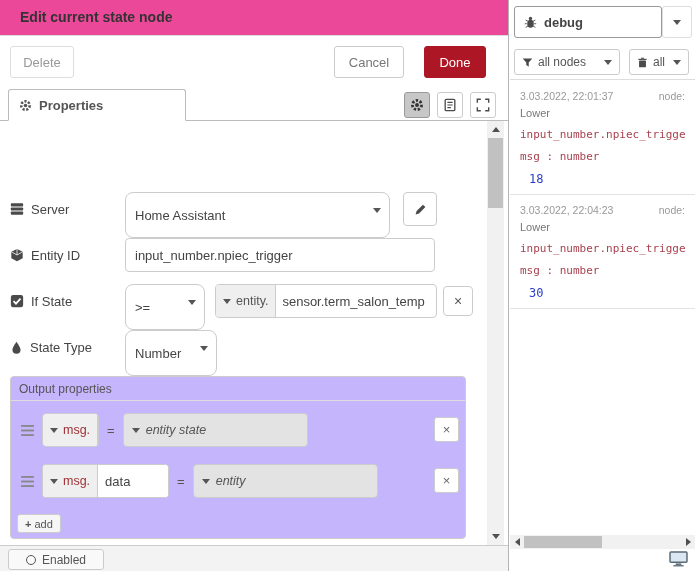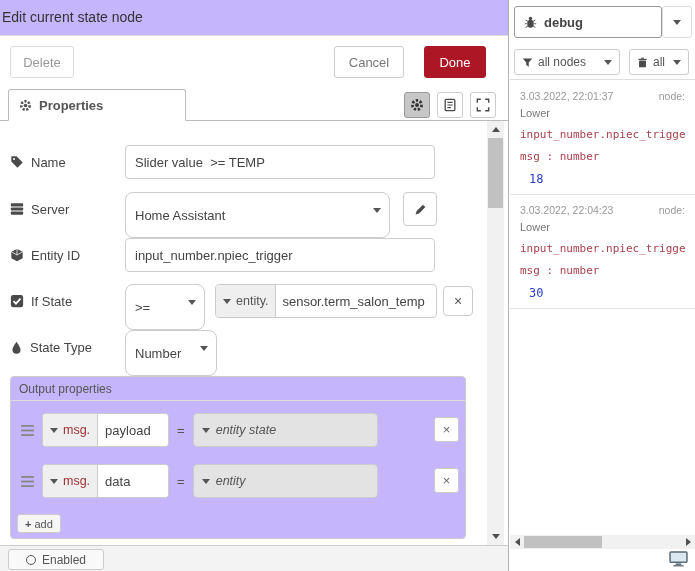--- a/index.html
+++ b/index.html
@@ -1,21 +1,21 @@
 <!DOCTYPE html>
 <html><head>
 <meta charset="utf-8">
 <style>
   * { margin:0; padding:0; box-sizing:border-box; }
   body { font-family:"Liberation Sans", sans-serif; background:#fff; }
   .app { position:relative; width:695px; height:571px; background:#fff; overflow:hidden; color:#333; font-size:13px; }
 
   
   .editor { position:absolute; left:0; top:0; width:509px; height:571px; background:#fff; border-right:1px solid #b3b3b3; }
-  .tray-header { height:36px; background:#c4b5fd; border-bottom:1px solid #ddd; font-size:14px; font-weight:normal; color:#333; line-height:35px; padding-left:2px; }
+  .tray-header { height:36px; background:#ec4899; border-bottom:1px solid #ddd; font-size:14px; font-weight:bold; color:#333; line-height:35px; padding-left:20px; }
   .btn { display:flex; align-items:center; justify-content:center; border:1px solid #ccc; border-radius:3px; background:#fff; color:#666; font-size:13px; height:32px; position:absolute; cursor:pointer; font-family:inherit; }
   .btn-delete { left:10px; top:46px; width:64px; color:#999; border-color:#ddd; }
   .btn-cancel { right:104px; top:46px; width:70px; color:#777; }
   .btn-done { right:22px; top:46px; width:62px; background:#AD1625; border-color:#AD1625; color:#fff; }
 
   .tab-row { position:absolute; top:89px; left:0; width:508px; height:32px; border-bottom:1px solid #bbb; background:#fff; }
   .tab { position:absolute; left:8px; top:0; width:178px; height:32px; background:#fff; border:1px solid #bbb; border-bottom:1px solid #fff; border-radius:3px 3px 0 0; display:flex; align-items:center; gap:7px; padding-left:10px; font-size:13px; font-weight:bold; color:#555; z-index:2; }
   .tab-buttons { position:absolute; right:12px; top:3px; display:flex; gap:7px; }
   .icon-btn { width:26px; height:26px; border:1px solid #ccc; border-radius:3px; background:#fff; display:flex; align-items:center; justify-content:center; cursor:pointer; }
   .icon-btn.active { background:#c7c7c7; border-color:#999; }
@@ -114,30 +114,20 @@
         <div class="icon-btn">
           <svg width="14" height="14" viewBox="0 0 16 16">
               <path d="M1.5 5.5 v-4 h4 M10.5 1.5 h4 v4 M14.5 10.5 v4 h-4 M5.5 14.5 h-4 v-4" fill="none" stroke="#4a4a4a" stroke-width="1.6"></path>
             </svg>
         </div>
       </div>
     </div>
 
     <div class="form">
 
-      <div class="form-row" style="top:24px">
-        <div class="field-label">
-          <svg width="14" height="14" viewBox="0 0 16 16">
-              <path d="M1.5 1.5 h6 l7 7 -6 6 -7 -7 z" fill="#4a4a4a"></path>
-              <circle cx="4.6" cy="4.6" r="1.2" fill="#fff"></circle>
-            </svg>
-          <span>Name</span>
-        </div>
-        <input class="text-input" style="left: 115px; width: 310px;" value="Slider value  &gt;= TEMP">
-      </div>
 
       <div class="form-row" style="top:71px">
         <div class="field-label">
           <svg width="14" height="14" viewBox="0 0 16 16">
               <rect x="1" y="1.5" width="14" height="3.6" rx="0.8" fill="#4a4a4a"></rect>
               <rect x="1" y="6.2" width="14" height="3.6" rx="0.8" fill="#4a4a4a"></rect>
               <rect x="1" y="10.9" width="14" height="3.6" rx="0.8" fill="#4a4a4a"></rect>
             </svg>
           <span>Server</span>
         </div>
@@ -207,21 +197,20 @@
           <svg width="13" height="11" viewBox="0 0 14 12">
               <rect y="0" width="14" height="2" fill="#888"></rect>
               <rect y="5" width="14" height="2" fill="#888"></rect>
               <rect y="10" width="14" height="2" fill="#888"></rect>
             </svg>
           <div class="typed-sm">
             <span class="ti-btn">
               <span class="caret"></span>
               <span class="ti-type-msg">msg.</span>
             </span>
-            <input class="ti-input" value="payload" style="">
           </div>
           <span class="eq">=</span>
           <div class="typed-fixed">
             <span class="caret"></span>
             <span>entity state</span>
           </div>
           <button class="x-btn-sm">
             <span>×</span>
           </button>
         </div>

